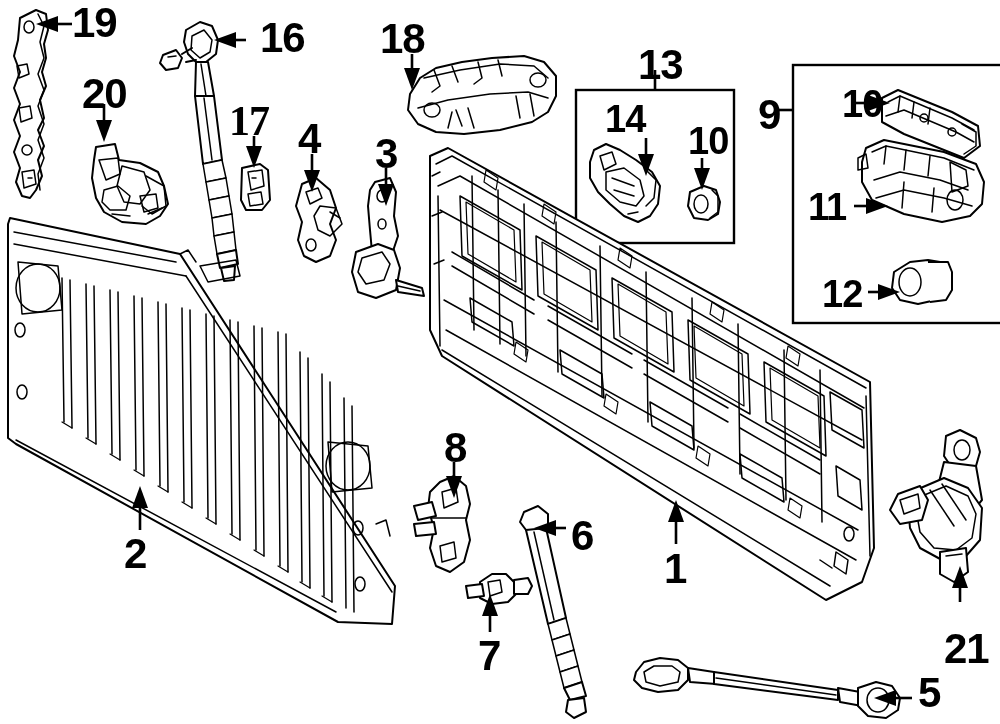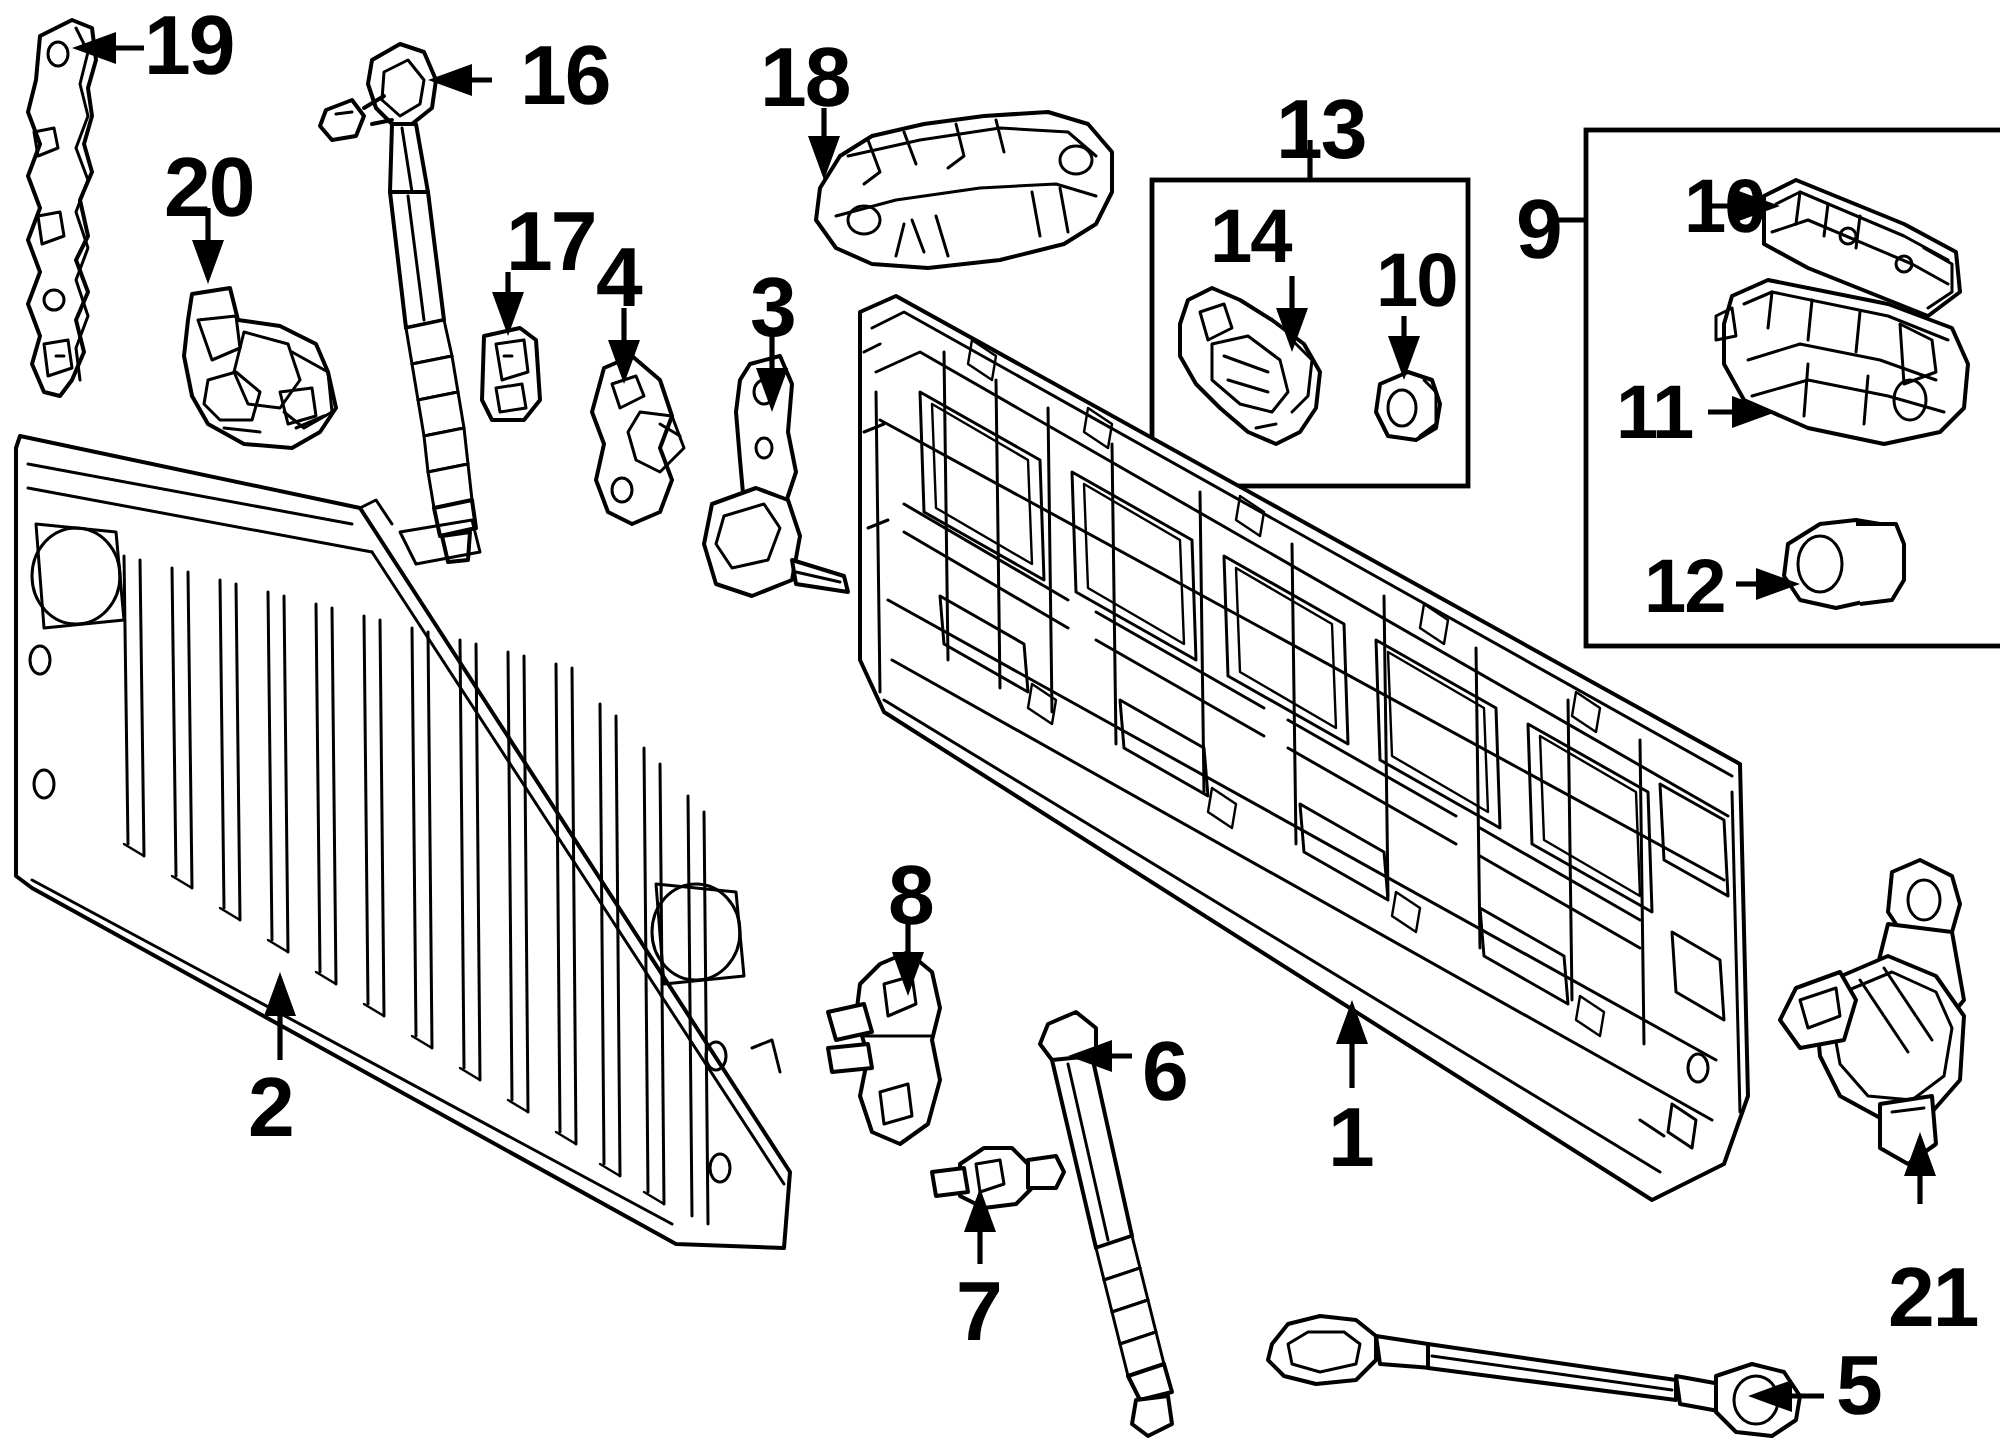--- a/index.html
+++ b/index.html
@@ -484,19 +484,19 @@
 <div class="callout c-lg" style="left:478px;top:635px;">7</div>
 <div class="callout c-lg" style="left:444px;top:427px;">8</div>
 <div class="callout c-lg" style="left:758px;top:94px;">9</div>
 <div class="callout c-md" style="left:806px;top:85px;margin-left:36px;">10</div>
 <div class="callout c-md" style="left:808px;top:188px;text-align:right;">11</div>
 <div class="callout c-md" style="left:822px;top:275px;">12</div>
 <div class="callout c-lg" style="left:638px;top:44px;">13</div>
 <div class="callout c-md" style="left:605px;top:100px;">14</div>
 <div class="callout c-md" style="left:688px;top:122px;">10</div>
 <div class="callout c-lg" style="left:260px;top:17px;">16</div>
-<div class="callout c-lg" style="left:253px;top:100px;">17</div>
+<div class="callout c-lg" style="left:229px;top:100px;font-family:Liberation Serif, serif;">17</div>
 <div class="callout c-lg" style="left:380px;top:18px;">18</div>
 <div class="callout c-lg" style="left:72px;top:2px;">19</div>
 <div class="callout c-lg" style="left:82px;top:73px;">20</div>
 <div class="callout c-lg" style="left:944px;top:628px;">21</div>
 
 </div>
 
 </body></html>

